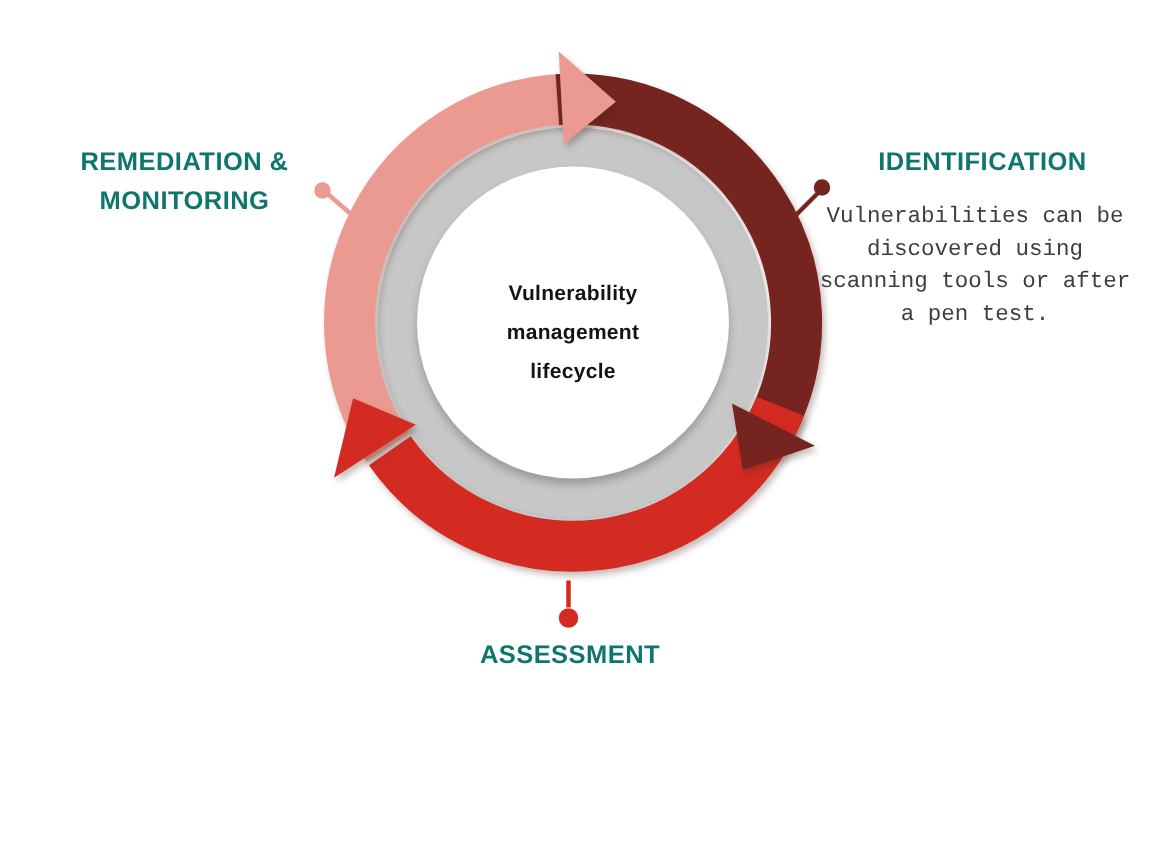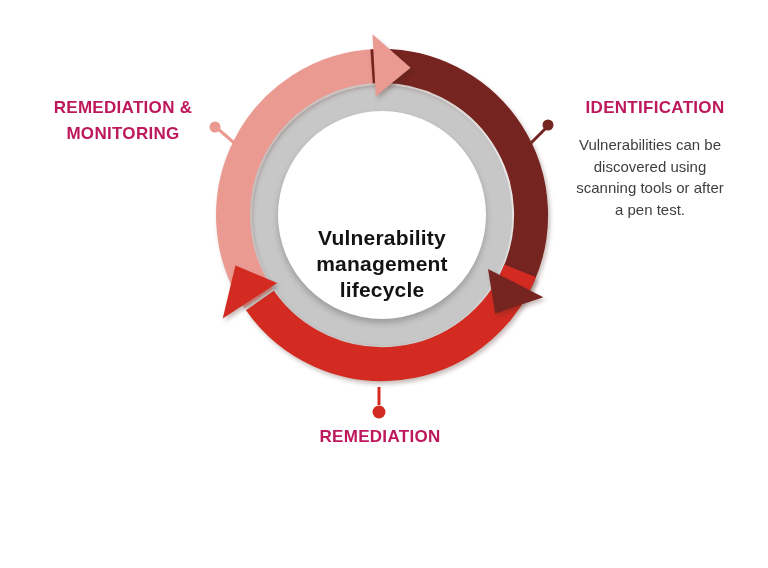--- a/index.html
+++ b/index.html
@@ -6,31 +6,31 @@
   .canvas{
     position:relative;width:768px;height:568px;background:#ffffff;
     font-family:"Liberation Sans",sans-serif;overflow:hidden;
   }
   .canvas svg{position:absolute;left:0;top:0;}
   .arc{fill:none;stroke-width:34;stroke-linecap:butt;}
   .sh-arc{filter:drop-shadow(2px 3px 2px rgba(70,35,28,0.30));}
   .sh-ring{filter:drop-shadow(0px 3px 2px rgba(0,0,0,0.28));}
   .sh-white{filter:drop-shadow(0px 4px 3px rgba(0,0,0,0.22));}
   .label{position:absolute;text-align:center;white-space:pre;}
-  .title{font-weight:700;font-size:17px;line-height:26px;color:#be185d;letter-spacing:0.3px;}
-  .body{font-size:15px;line-height:21.5px;color:#3e3e3e;}
+  .title{font-weight:700;font-size:17px;line-height:26px;color:#0f766e;letter-spacing:0.3px;}
+  .body{font-size:15px;line-height:21.5px;color:#3e3e3e;font-family:Liberation Mono, monospace;}
   .remediation-title{left:13px;top:95px;width:220px;}
   .remediation-desc{left:0px;top:155px;width:214px;}
   .identification-title{left:545px;top:95px;width:220px;}
   .identification-desc{left:540px;top:134px;width:220px;}
   .assessment-title{left:270px;top:424px;width:220px;}
   .assessment-desc{left:220px;top:463px;width:320px;}
   .center-label{
     position:absolute;left:272px;top:182px;width:220px;text-align:center;white-space:pre;
-    font-weight:700;font-size:21px;line-height:26px;color:#131313;letter-spacing:0.2px;margin-top:43px;
+    font-weight:700;font-size:14px;line-height:26px;color:#131313;letter-spacing:0.2px;
   }
 </style>
 </head>
 <body>
 
 <div class="canvas">
 
   <svg width="768" height="568" viewBox="0 0 768 568">
 
     <circle class="sh-ring" cx="382" cy="215" r="116.5" fill="#ffffff" stroke="#C7C7C7" stroke-width="27"></circle>
@@ -61,15 +61,15 @@
 
   <div class="label title remediation-title">REMEDIATION &amp;
 MONITORING</div>
 
   <div class="label title identification-title">IDENTIFICATION</div>
   <div class="label body identification-desc">Vulnerabilities can be
 discovered using
 scanning tools or after
 a pen test.</div>
 
-  <div class="label title assessment-title">REMEDIATION</div>
+  <div class="label title assessment-title">ASSESSMENT</div>
 
 </div>
 
 </body></html>

